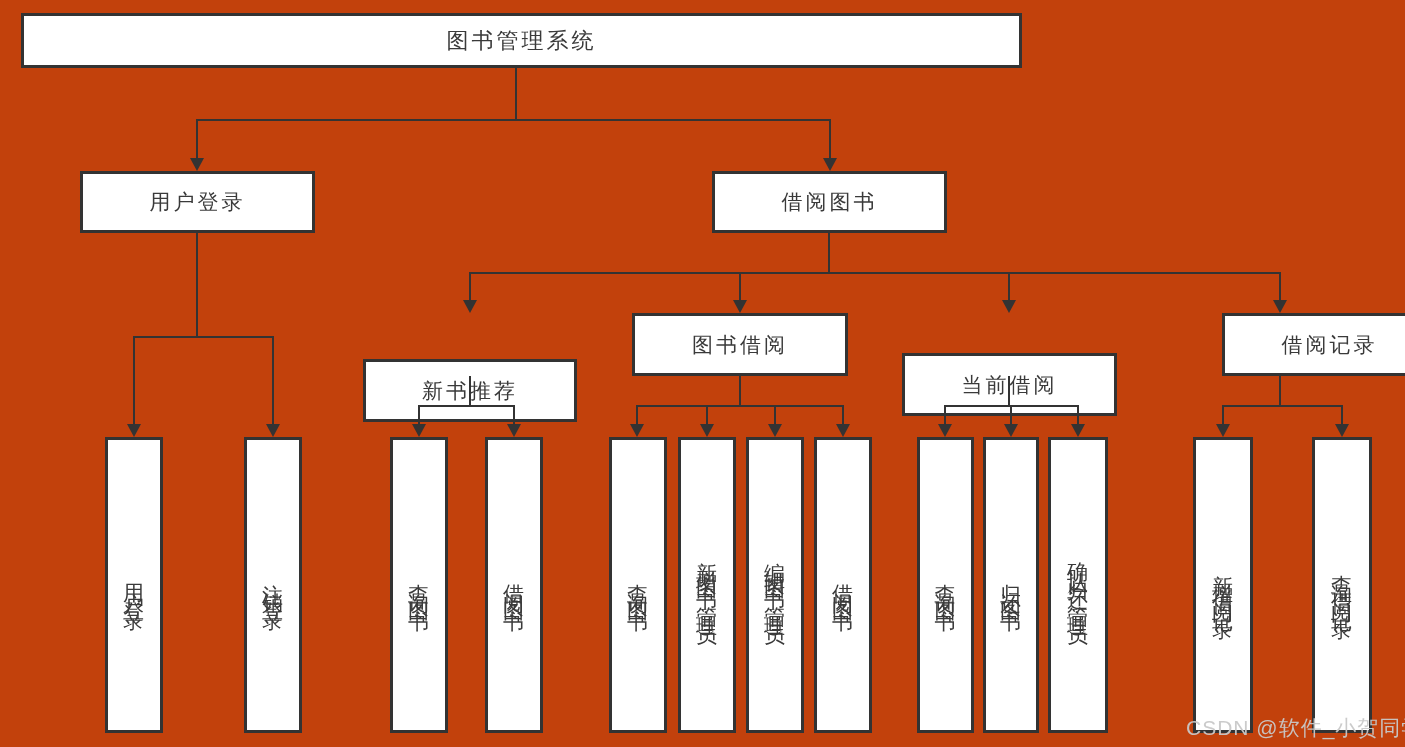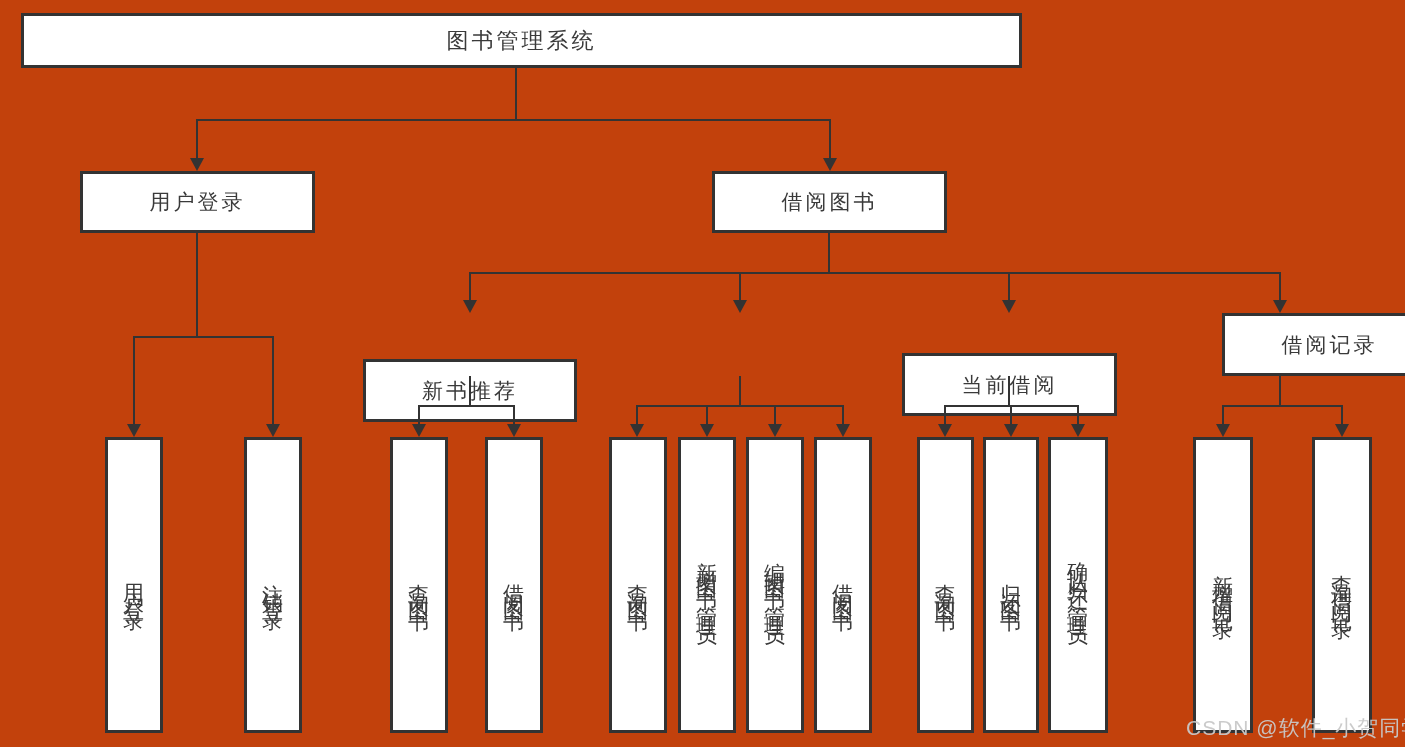--- a/index.html
+++ b/index.html
@@ -78,20 +78,21 @@
 <body>
 
 <div class="canvas">
 
   <div class="box root">图书管理系统</div>
 
   <div class="box l2a">用户登录</div>
   <div class="box l2b">借阅图书</div>
 
   <div class="box l3a">新书推荐</div>
+  <div class="box l3b">图书借阅</div>
   <div class="box l3c">当前借阅</div>
   <div class="box l3d">借阅记录</div>
 
   <div class="box leaf a1">
       <span class="vtext">用户登录</span>
     </div>
   <div class="box leaf a2">
       <span class="vtext">注销登录</span>
     </div>
 

